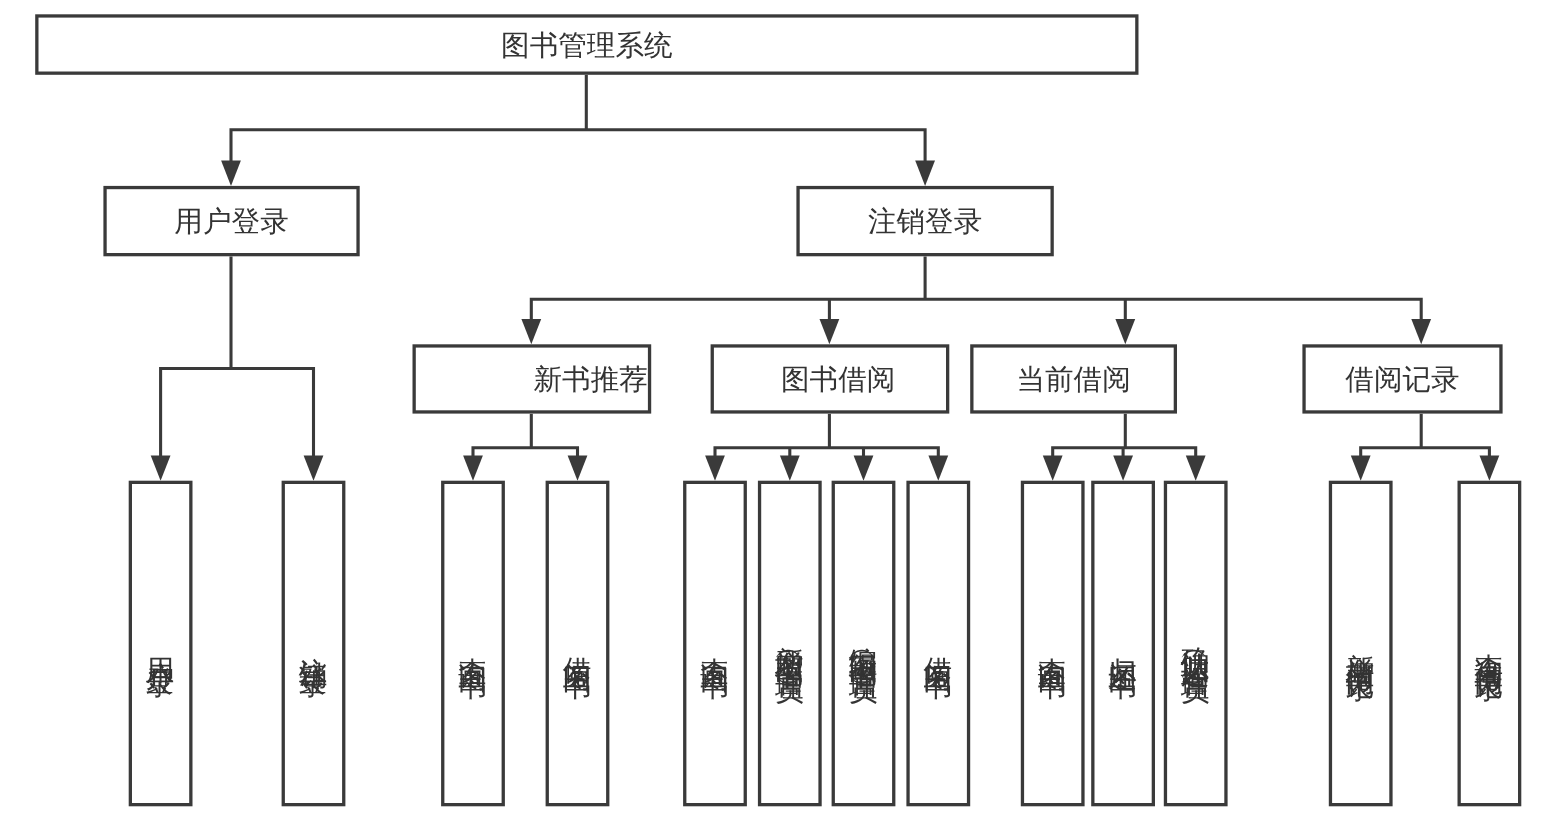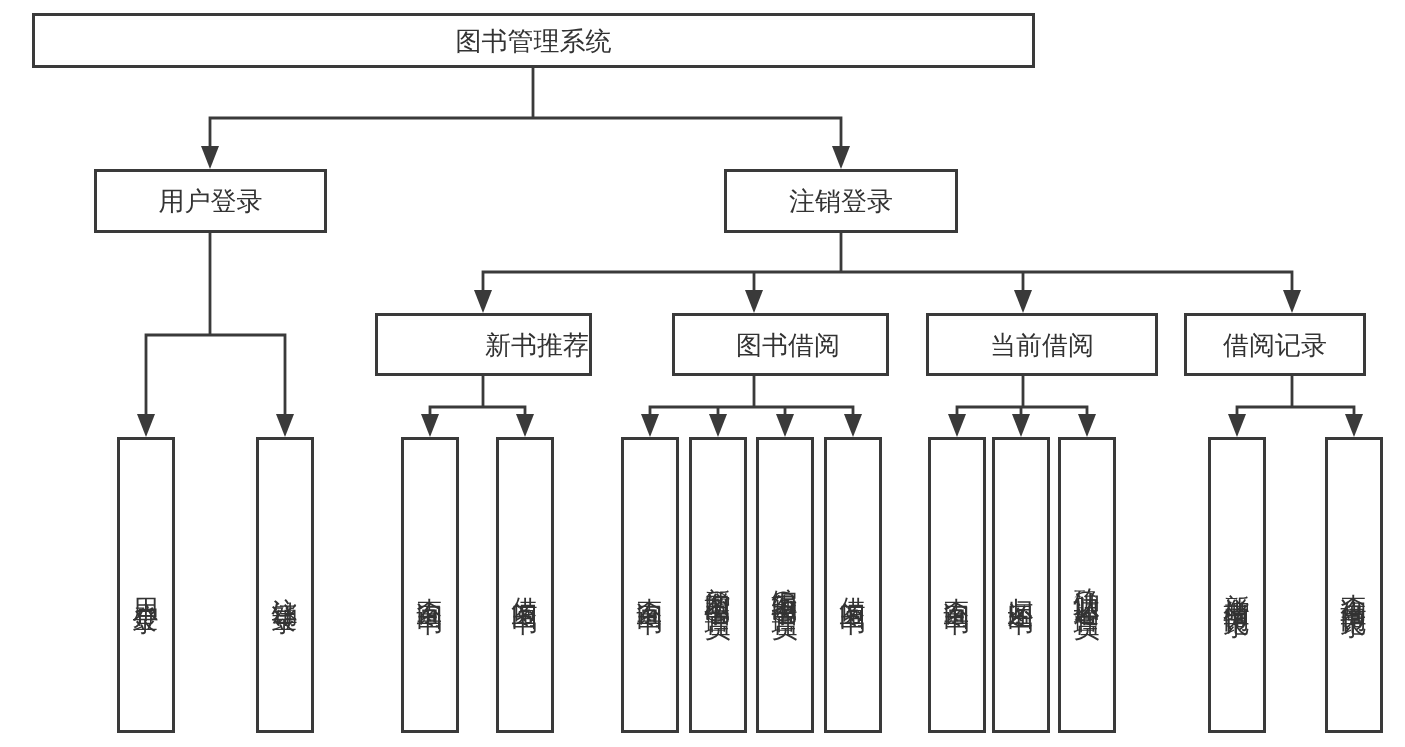--- a/index.html
+++ b/index.html
@@ -37,22 +37,22 @@
     color: var(--text, #333333);
     font-size: 26px;
     line-height: 1;
     white-space: nowrap;
   }
   .node.root   { left: 20px;   top: 13px;  width: 1003px; height: 55px; }
   .node.lvl2-a { left: 82px;   top: 169px; width: 233px;  height: 64px; }
   .node.lvl2-b { left: 712px;  top: 169px; width: 234px;  height: 64px; }
   .node.mid    { top: 313px; height: 63px; }
   .node.mid-0  { left: 363px;  width: 217px; justify-content: flex-end; }
-  .node.mid-1  { left: 660px;  width: 217px; padding-left: 15px; }
-  .node.mid-2  { left: 914px;  width: 232px; }
+  .node.mid-1  { left: 634px;  width: 217px; padding-left: 15px; }
+  .node.mid-2  { left: 870px;  width: 188px; }
   .node.mid-3  { left: 1172px; width: 182px; align-items: center; }
   .node.leaf   { top: 437px; height: 296px; width: 58px; }
   .leaf-1  { left: 105px; }
   .leaf-2  { left: 244px; }
   .leaf-3  { left: 389px; }
   .leaf-4  { left: 484px; }
   .leaf-5  { left: 609px; }
   .leaf-6  { left: 677px; }
   .leaf-7  { left: 744px; }
   .leaf-8  { left: 812px; }

